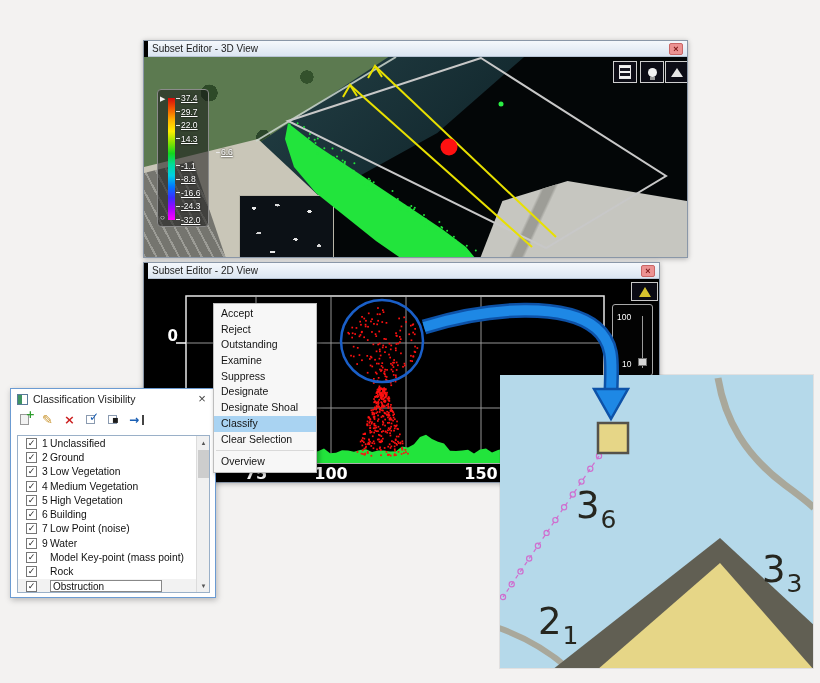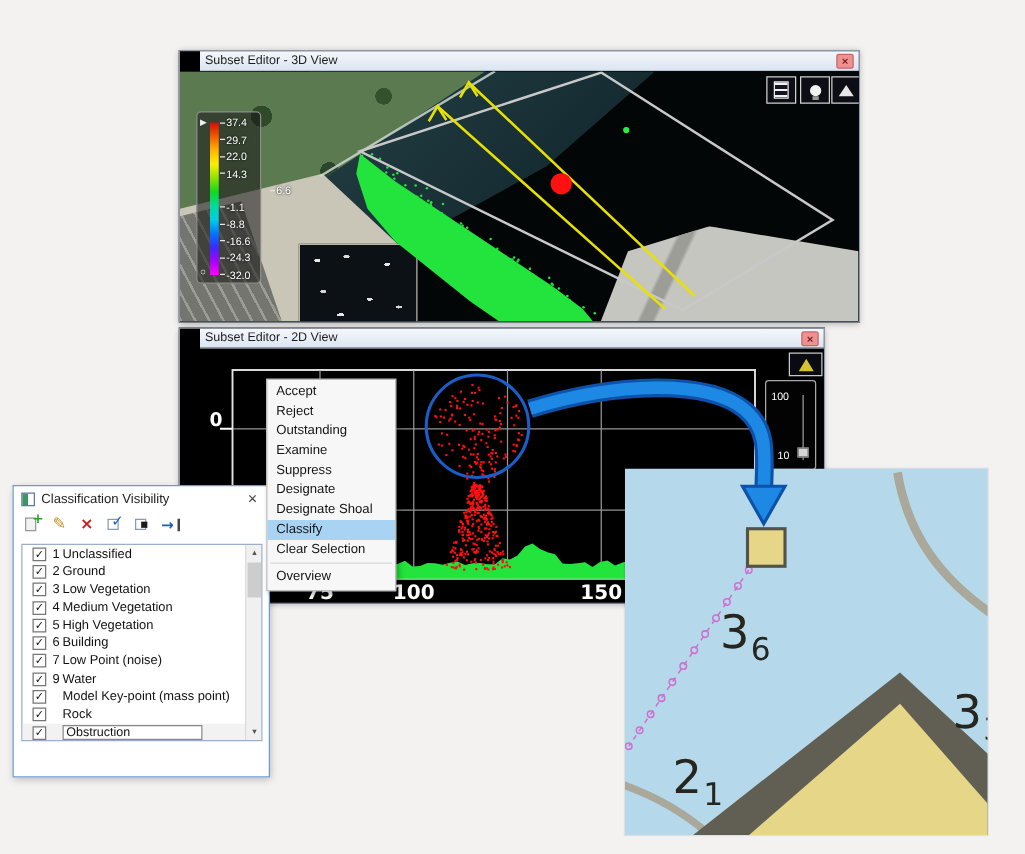--- a/index.html
+++ b/index.html
@@ -1,21 +1,21 @@
 <!DOCTYPE html>
 <html style="--point-green: #22e43c; --point-red: #ff1111; --selection-circle: #1a5fc8; --arrow-fill: #1e88e5; --arrow-edge: #0d52a8; --menu-highlight: #a9d3f2; --chart-water: #b5d9ea; --chart-land: #e6d687; --chart-land-edge: #615f53; --chart-road: #a9a89b; --chart-track-magenta: #cf6fcf; --grid-line: #b8b8b8; --yellow-line: #e8e000;"><head>
 <meta charset="utf-8">
 <style>
   html,body{margin:0;padding:0;}
   body{width:820px;height:683px;position:relative;background:#f3f2f1;font-family:"Liberation Sans",sans-serif;overflow:hidden;}
   *{box-sizing:border-box;}
 
   
   .win{position:absolute;background:#000;border:1px solid #8a97a8;box-shadow:0 1px 5px rgba(0,0,0,.28);}
-  .titlebar{position:absolute;left:16px;top:0;right:0;height:16px;background:linear-gradient(#f5f8fc,#dbe5f1);border-bottom:1px solid #b7c3d4;display:flex;align-items:center;padding:0 4px;font-size:10px;color:#1d1d1d;}
+  .titlebar{position:absolute;left:4px;top:0;right:0;height:16px;background:linear-gradient(#f5f8fc,#dbe5f1);border-bottom:1px solid #b7c3d4;display:flex;align-items:center;padding:0 4px;font-size:10px;color:#1d1d1d;}
   .closebtn{margin-left:auto;width:14px;height:12px;background:#ec9292;border:1px solid #c96666;border-radius:2px;color:#7a1616;font-size:9px;line-height:10px;text-align:center;font-weight:bold;}
 
   #win3d{left:143px;top:40px;width:545px;height:218px;}
   #win3d .content{position:absolute;left:0;top:16px;width:543px;height:200px;background:#030607;overflow:hidden;}
   #win2d{left:143px;top:262px;width:517px;height:221px;}
   #win2d .content{position:absolute;left:0;top:16px;width:515px;height:203px;background:#000;overflow:hidden;}
 
   
   .layer{position:absolute;inset:0;}
   .park{background:#5c7a50;clip-path:polygon(0 0,45% 0,20% 45%,0 58%);
@@ -38,21 +38,21 @@
           border:1px solid #b9b6a8;}
   .pier{background:#c6c6c0;clip-path:polygon(62% 100%,66% 72%,78% 62%,100% 72%,100% 100%);
         background-image:linear-gradient(115deg,transparent 72%,#9d9d97 72.5% 74%,transparent 74.5%);}
   .scene-svg{position:absolute;inset:0;}
 
   
   .colorbar{position:absolute;left:13px;top:32px;width:52px;height:138px;background:rgba(22,22,22,.55);border:1px solid #8b8b8b;border-radius:4px;}
   .cb-bar{position:absolute;left:10px;top:8px;width:7px;height:122px;}
   .cb-row{position:absolute;left:18px;height:9px;display:flex;align-items:center;}
   .cb-dash{width:4px;height:1px;background:#e8e8e8;margin-right:1px;}
-  .cb-txt{font-size:8.5px;color:#fff;text-shadow:0 0 2px #000;white-space:nowrap;}
+  .cb-txt{font-size:8.5px;color:#fff;text-shadow:0 0 2px #000;white-space:nowrap;text-decoration:underline;}
   .cb-marker{position:absolute;left:2px;color:#f2f2f2;font-size:7px;line-height:7px;}
 
   .t3icon{position:absolute;top:4px;width:24px;height:22px;background:#0d0d16;border:1px solid #cfcfcf;display:flex;align-items:center;justify-content:center;}
   .film{width:12px;height:14px;border:1px solid #e8e8e8;background:repeating-linear-gradient(180deg,#f2f2f2 0 2px,#15151f 2px 5px);}
   .bulb{width:9px;height:9px;border-radius:50%;background:#f2f2f2;position:relative;}
   .bulb::after{content:"";position:absolute;left:2px;top:9px;width:5px;height:3px;background:#9a9a9a;}
   .tri{width:0;height:0;border-left:6px solid transparent;border-right:6px solid transparent;border-bottom:9px solid #e6e6e6;}
 
   
   #plot2d{position:absolute;left:0;top:0;}
@@ -65,21 +65,21 @@
   .i2dbox{position:absolute;left:487px;top:3px;width:27px;height:19px;background:#0a0a13;border:1px solid #c8c8c8;display:flex;align-items:center;justify-content:center;}
   .tri2{width:0;height:0;border-left:6px solid transparent;border-right:6px solid transparent;border-bottom:10px solid #d6c22e;}
 
   
   .menu{position:absolute;left:213px;top:303px;width:104px;background:#f7f7f7;border:1px solid #bdbdbd;box-shadow:2px 2px 5px rgba(0,0,0,.35);padding:2px 0;z-index:7;}
   .menu-item{height:15.7px;line-height:15.7px;padding-left:7px;font-size:10.5px;color:#141414;white-space:nowrap;}
   .menu-item.hl{background:#a9d3f2;}
   .menu-sep{height:1px;background:#d9d9d9;margin:3px 2px;}
 
   
-  .dlg{position:absolute;left:10px;top:388px;width:206px;height:234px;background:#fff;border:1px solid #6b9bd2;box-shadow:1px 2px 6px rgba(0,0,0,.25);z-index:6;padding-left:20px;}
+  .dlg{position:absolute;left:10px;top:388px;width:206px;height:210px;background:#fff;border:1px solid #6b9bd2;box-shadow:1px 2px 6px rgba(0,0,0,.25);z-index:6;padding-left:20px;}
   .dlg-title{position:absolute;left:0;top:0;right:0;height:20px;display:flex;align-items:center;padding:0 6px;font-size:10.5px;color:#222;}
   .dlg-ico{width:11px;height:11px;border:1px solid #5a7a9a;background:linear-gradient(90deg,#3f9464 0 45%,#fff 45%);margin-right:5px;}
   .dlg-close{margin-left:auto;width:14px;text-align:center;font-size:13px;color:#444;line-height:14px;}
   .dlg-toolbar{position:absolute;left:8px;top:23px;height:18px;display:flex;gap:7px;}
   .ticon{position:relative;width:15px;height:15px;font-family:"DejaVu Sans",sans-serif;}
   .ticon .doc{position:absolute;left:1px;top:2px;width:9px;height:11px;background:#f2f2f2;border:1px solid #999;}
   .ticon .box{position:absolute;left:1px;top:3px;width:9px;height:9px;background:#fff;border:1px solid #8a9ab0;}
   .ticon .bar{position:absolute;right:0px;top:3px;width:2px;height:10px;background:#444;}
   .ticon .g{position:absolute;font-weight:bold;}
   .dlg-list{position:absolute;left:6px;top:46px;width:193px;height:158px;border:1px solid #9ab0c8;background:#fff;overflow:hidden;}
@@ -87,21 +87,21 @@
   .crow.editing{background:#f2f2f2;}
   .cbx{flex:none;width:11px;height:11px;border:1px solid #767676;background:#fff;font-size:9px;line-height:9px;text-align:center;color:#222;}
   .cnum{flex:none;width:8px;margin-left:5px;}
   .cname{white-space:nowrap;}
   .cinput{width:112px;height:12px;border:1px solid #888;font-size:10px;padding:0 2px;font-family:"Liberation Sans",sans-serif;color:#111;}
   .scroll{position:absolute;right:0;top:0;width:13px;height:156px;background:#f0f0f0;border-left:1px solid #dcdcdc;}
   .sarr{position:absolute;left:0;width:13px;height:13px;display:flex;align-items:center;justify-content:center;font-size:6px;color:#555;}
   .sthumb{position:absolute;left:1px;top:14px;width:11px;height:28px;background:#cdcdcd;}
 
   
-  .chart{position:absolute;left:500px;top:375px;width:290px;height:293px;background:#b5d9ea;overflow:hidden;z-index:8;box-shadow:0 0 0 1px rgba(0,0,0,.07);}
+  .chart{position:absolute;left:500px;top:375px;width:313px;height:293px;background:#b5d9ea;overflow:hidden;z-index:8;box-shadow:0 0 0 1px rgba(0,0,0,.07);}
   .sounding{position:absolute;color:#26261f;font-size:37px;font-family:"DejaVu Sans",sans-serif;line-height:1;}
   .sounding sub{font-size:25px;vertical-align:-10px;margin-left:1px;}
 
   
   #arrow-overlay{position:absolute;left:0;top:0;width:820px;height:683px;z-index:10;pointer-events:none;}
 </style>
 </head>
 <body>
 
 <div class="win" id="win3d">

